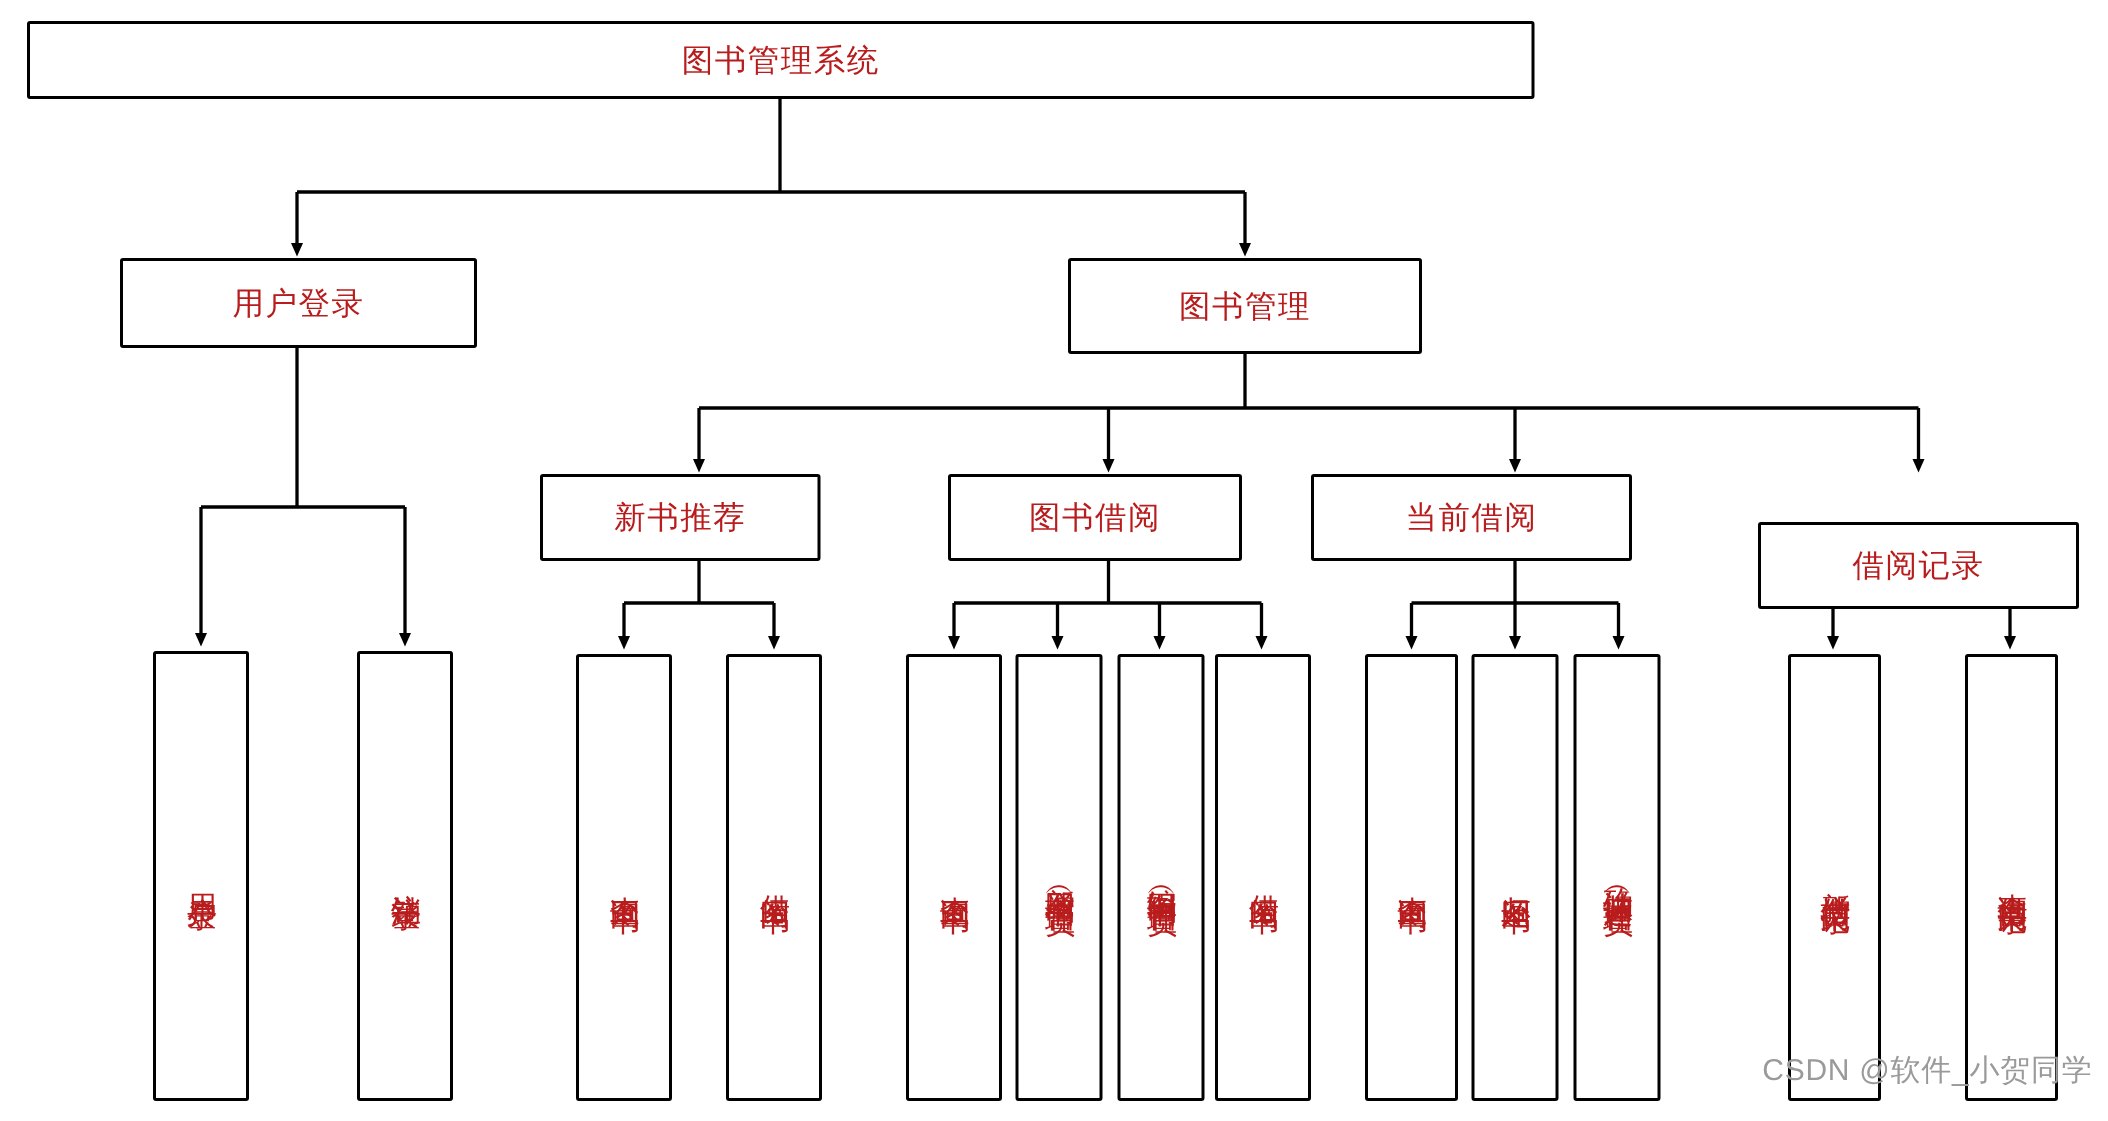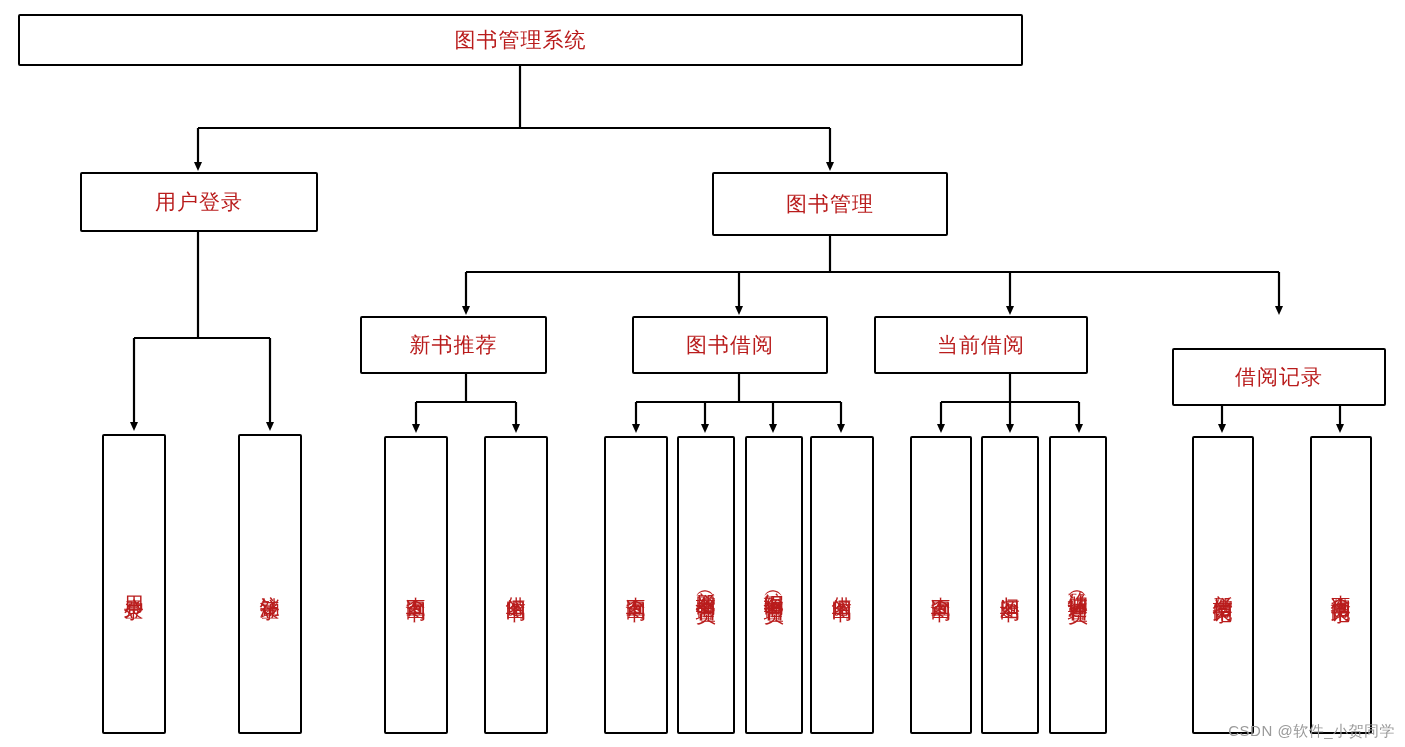--- a/index.html
+++ b/index.html
@@ -46,22 +46,22 @@
     line-height: 1.12;
     letter-spacing: 2px;
     padding: 6px 0;
   }
   .node.leaf {
     font-size: 20px;
   }
   .watermark {
     position: absolute;
     right: 10px;
-    bottom: 6px;
-    font-size: 15px;
+    bottom: 20px;
+    font-size: 20px;
     color: #9a9a9a;
     letter-spacing: 0.5px;
     white-space: nowrap;
   }
 </style>
 </head>
 <body>
 
 <div id="canvas">
 

